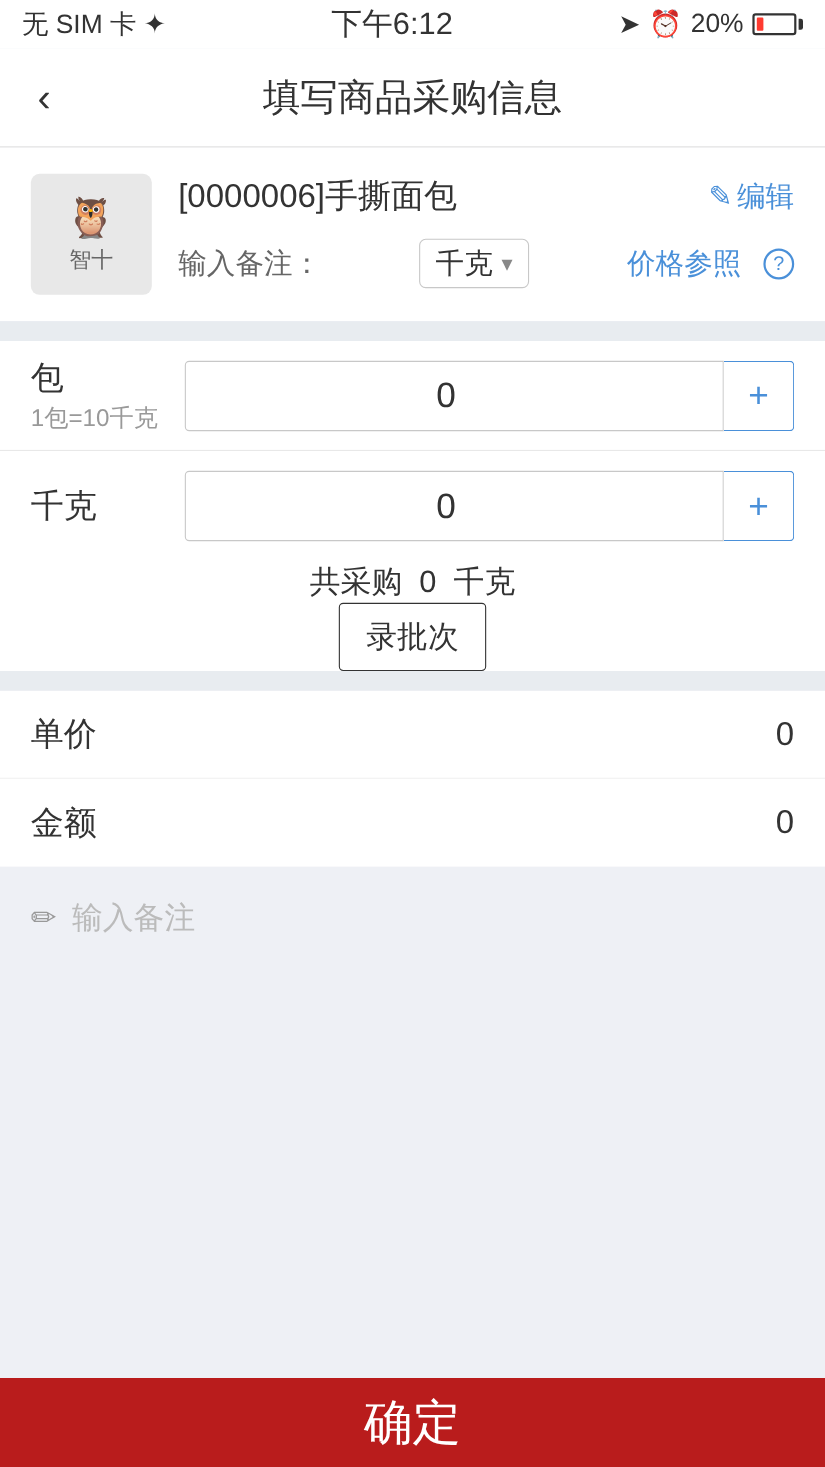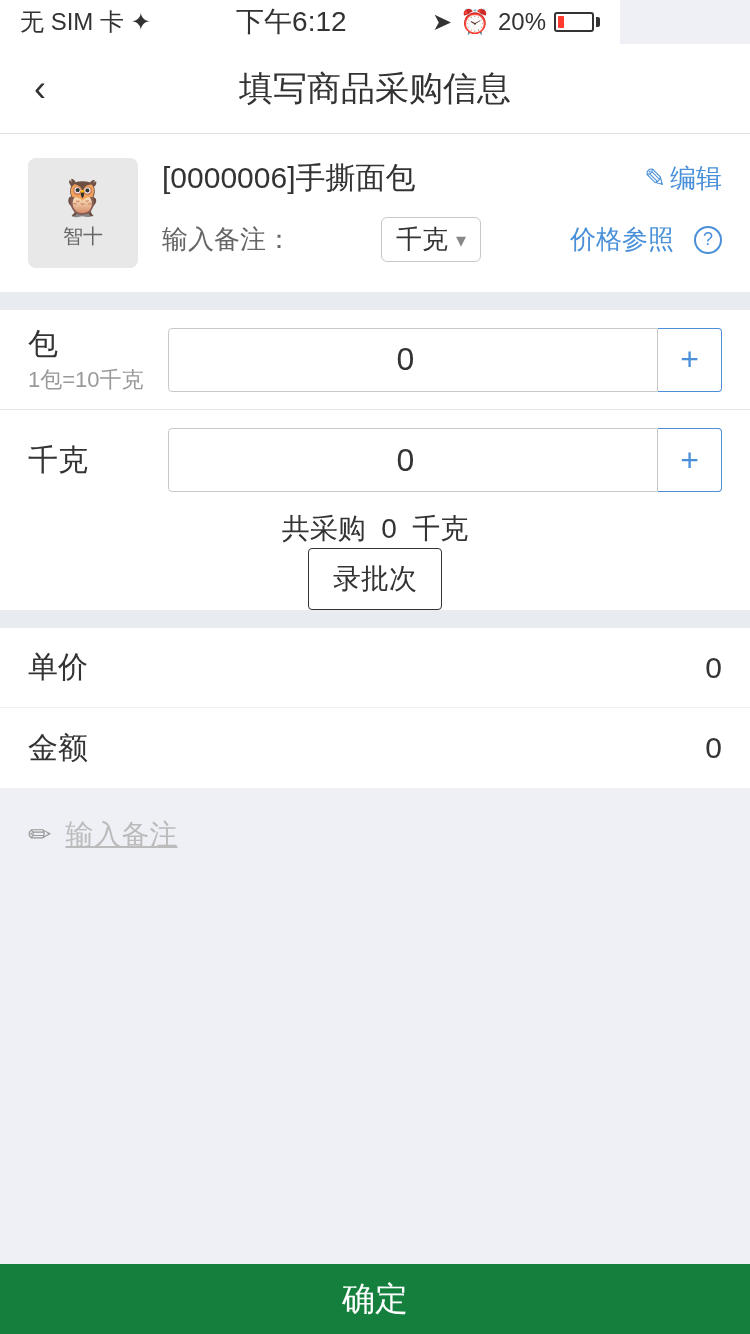--- a/index.html
+++ b/index.html
@@ -8,21 +8,21 @@
       width: 750px;
       min-height: 1334px;
       font-family: -apple-system, "PingFang SC", "Helvetica Neue", sans-serif;
       background: #f0f2f5;
       font-size: 28px;
       color: #333;
     }
 
     
     .status-bar {
-      width: 620px;
+      width: 750px;
       height: 44px;
       background: #fff;
       display: flex;
       align-items: center;
       justify-content: space-between;
       padding: 0 20px;
       font-size: 26px;
       font-weight: 500;
     }
     .status-left {
@@ -324,42 +324,41 @@
       min-height: 120px;
     }
     .pencil-icon {
       font-size: 28px;
       color: #999;
       margin-top: 2px;
     }
     .note-placeholder {
       font-size: 28px;
       color: #bbb;
-      text-decoration: underline;
     }
 
     
     .content-bg {
       background: #eef0f5;
       flex: 1;
       min-height: 300px;
     }
 
     
     .confirm-btn {
       position: fixed;
       bottom: 0;
       left: 0;
       width: 750px;
-      height: 70px;
-      background: #15803d;
+      height: 81px;
+      background: #b91c1c;
       display: flex;
       align-items: center;
       justify-content: center;
-      font-size: 33px;
+      font-size: 44px;
       color: #fff;
       font-weight: 400;
       cursor: pointer;
       border: none;
       outline: none;
     }
 
     .page-wrapper {
       min-height: 1334px;
       background: #eef0f5;

